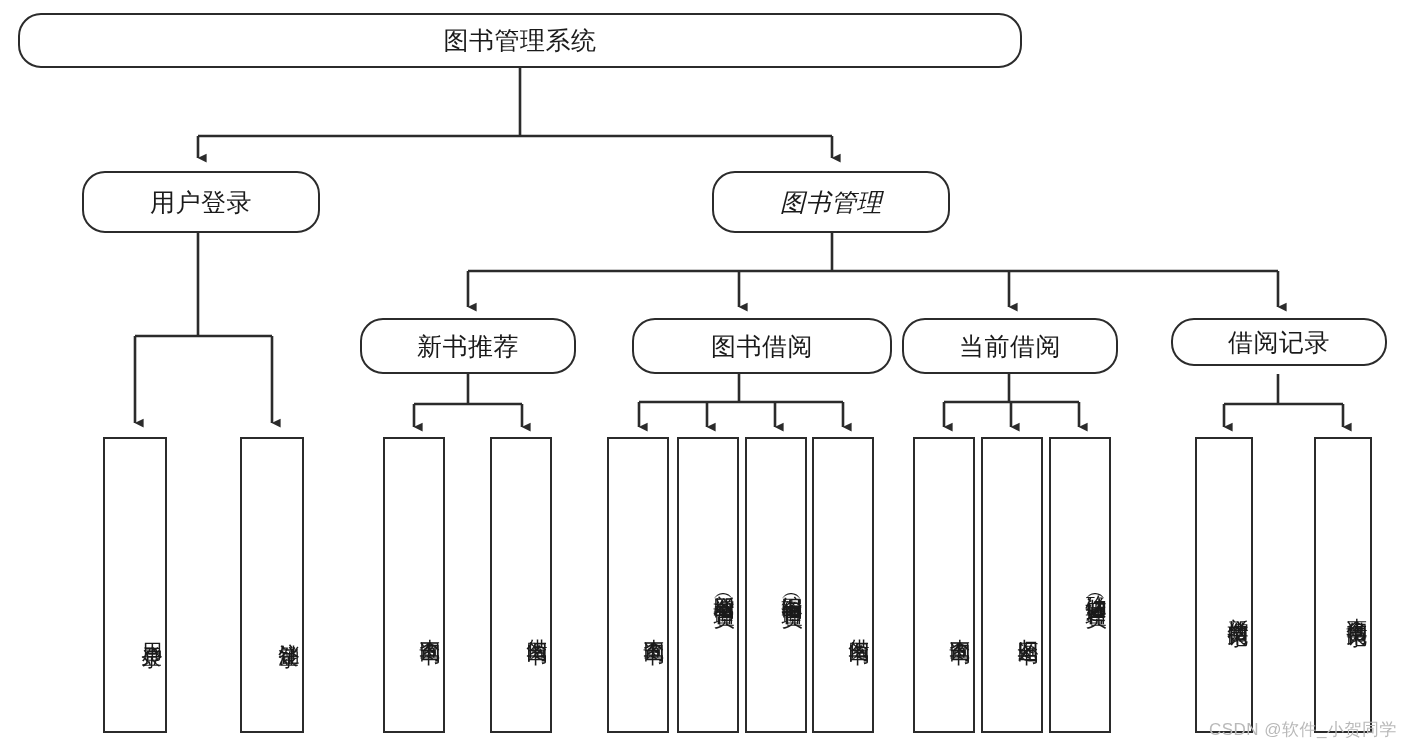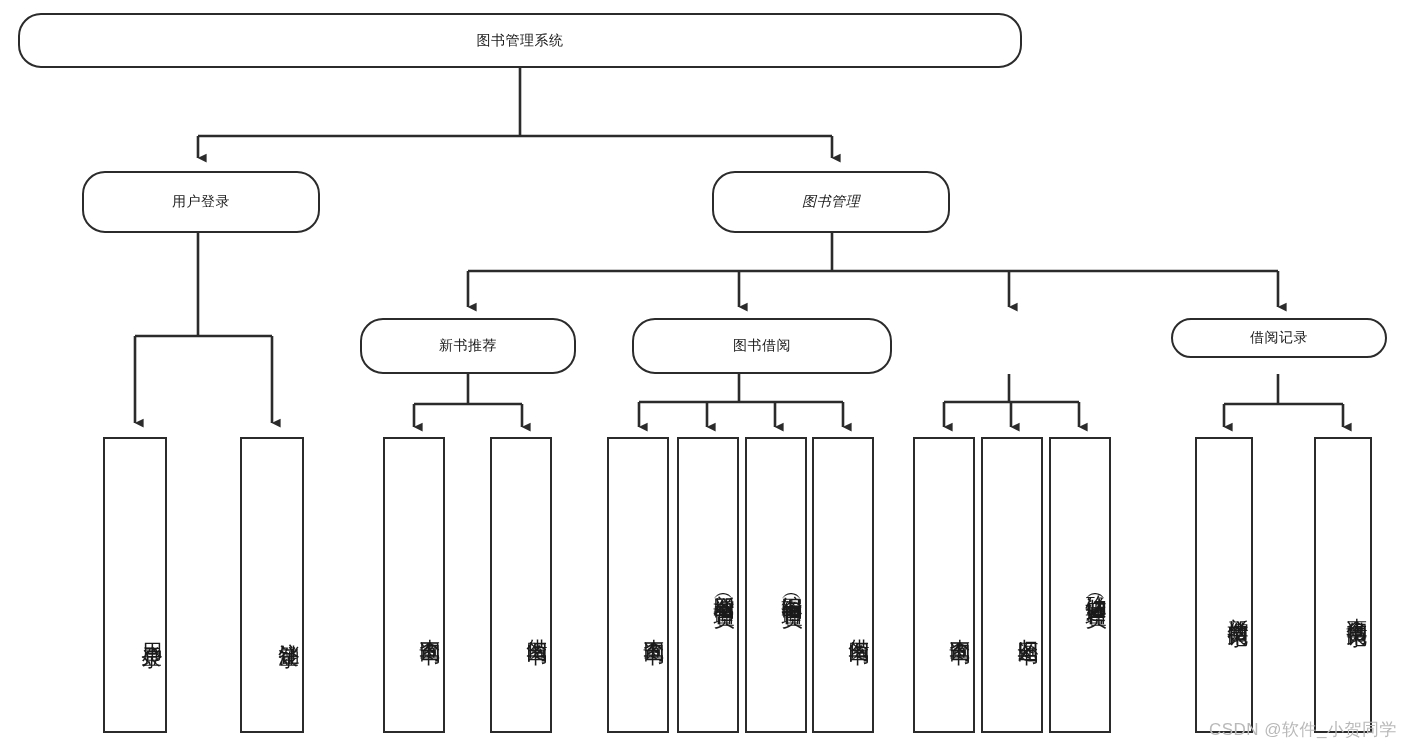--- a/index.html
+++ b/index.html
@@ -29,21 +29,21 @@
     box-sizing: border-box;
     border: 2.2px solid #2b2b2b;
     background: #ffffff;
     display: flex;
     align-items: center;
     justify-content: center;
     color: #1a1a1a;
     line-height: 1.22;
   }
   .node.horiz {
-    font-size: 14px;
+    font-size: 25px;
     letter-spacing: 0.5px;
     border-radius: 23px;
   }
   .node.vert {
     writing-mode: vertical-rl;
     text-orientation: upright;
     font-size: 21px;
     letter-spacing: 2px;
     align-items: flex-start;
     justify-content: center;
@@ -134,21 +134,24 @@
   <div class="node horiz" style="left:712px; top:171px; width:238px; height:62px;font-style:italic;">
     <span>图书管理</span>
   </div>
 
   <div class="node horiz" style="left:360px; top:318px; width:216px; height:56px;">
     <span>新书推荐</span>
   </div>
   <div class="node horiz" style="left:632px; top:318px; width:260px; height:56px;">
     <span>图书借阅</span>
   </div>
-  <div class="node horiz" style="left:1171px; top:318px; width:216px; height:40px;">
+  <div class="node horiz" style="left:902px; top:318px; width:216px; height:56px;">
+    <span>当前借阅</span>
+  </div>
+  <div class="node horiz" style="left:1171px; top:318px; width:216px; height:48px;">
     <span>借阅记录</span>
   </div>
 
   <div class="node vert" style="left:103px; top:437px; width:64px; height:296px; padding-top:90px;">
     <span class="vtxt">用户登录</span>
   </div>
   <div class="node vert" style="left:240px; top:437px; width:64px; height:296px; padding-top:90px;">
     <span class="vtxt">注销登录</span>
   </div>
 

